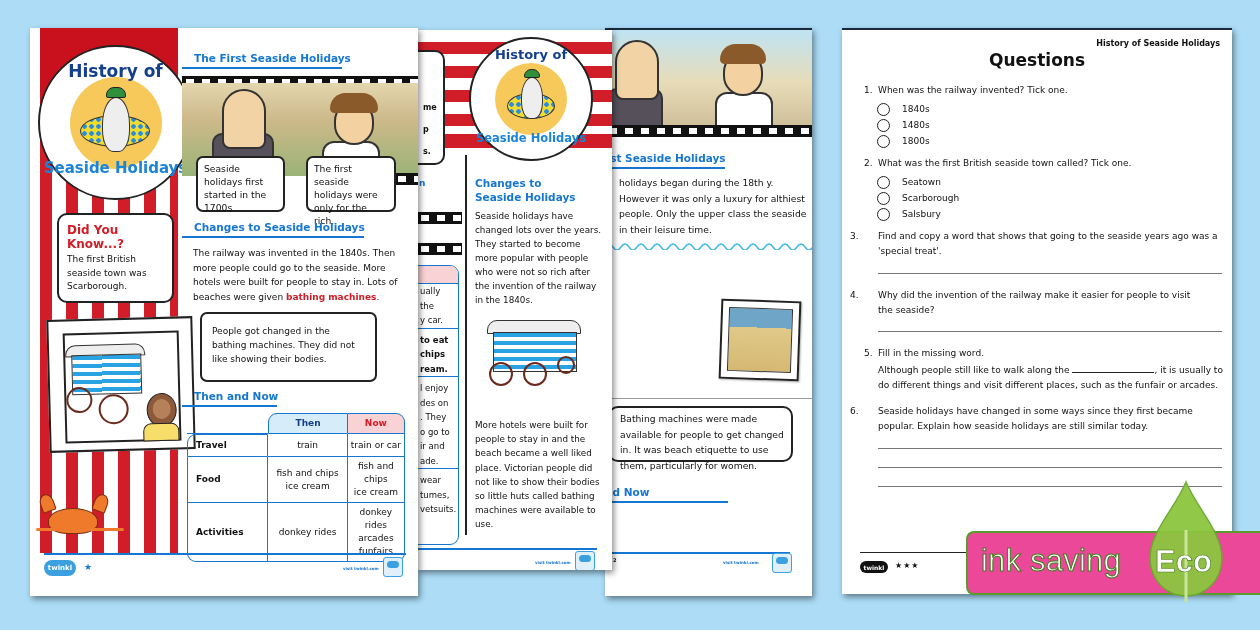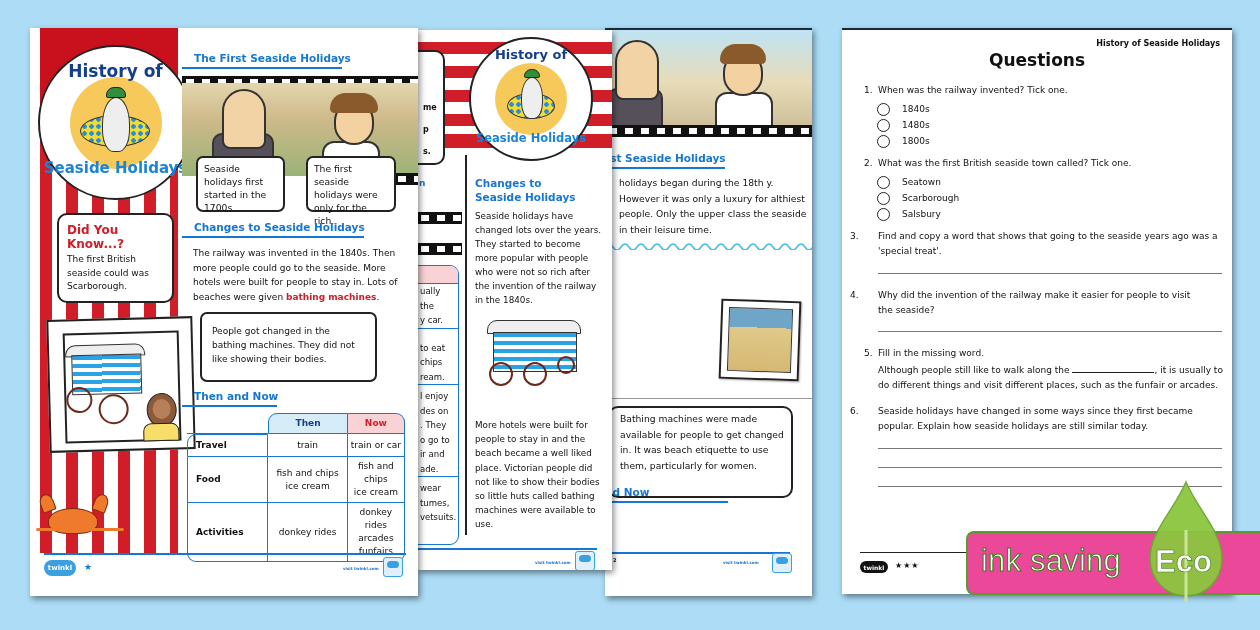--- a/index.html
+++ b/index.html
@@ -178,21 +178,21 @@
 
   <svg class="wave" style="left:0;top:210px;width:207px;height:10px;" viewBox="0 0 207 10">
     <path d="M0 7 Q4 1 8 7 T16 7 T24 7 T32 7 T40 7 T48 7 T56 7 T64 7 T72 7 T80 7 T88 7 T96 7 T104 7 T112 7 T120 7 T128 7 T136 7 T144 7 T152 7 T160 7 T168 7 T176 7 T184 7 T192 7 T200 7 T208 7" fill="none" stroke="#45b8ea" stroke-width="1.5"></path>
   </svg>
 
   <div class="photo" style="left:115px;top:270px;width:80px;height:80px;transform:rotate(2deg);">
     <div class="inner"></div>
   </div>
   <div style="position:absolute;left:0;top:368px;width:207px;height:1px;background:#999;"></div>
 
-  <div class="rbox" style="left:3px;top:376px;width:185px;height:92px;">
+  <div class="rbox" style="left:3px;top:376px;width:185px;height:56px;">
     <div class="body-txt" style="left:10px;top:3px;width:168px;">Bathing machines were made available for people to get changed in. It was beach etiquette to use them, particularly for women.</div>
   </div>
 
   <div class="sec-title" style="left:0;top:456px;width:123px;">nd Now</div>
 
   <div class="hr-blue" style="left:0;top:522px;width:185px;"></div>
   <div style="position:absolute;left:4px;top:527px;font-size:5px;font-weight:bold;">f 2</div>
   <div class="footer-url" style="left:118px;top:530px;">visit twinkl.com</div>
   <div class="badge-logo" style="left:167px;top:523px;"></div>
 </div>
@@ -216,21 +216,21 @@
   <div style="position:absolute;left:2px;top:148px;font-size:9px;color:#1677d2;font-weight:bold;">n</div>
   <div class="filmstrip" style="left:0;top:182px;width:45px;"></div>
   <div class="filmstrip" style="left:0;top:213px;width:45px;"></div>
 
   <div style="position:absolute;left:-8px;top:235px;width:50px;height:280px;border:1.5px solid #1677d2;border-radius:9px;overflow:hidden;">
     <div style="height:18px;background:#f9d2d5;border-bottom:1px solid #1677d2;"></div>
     <div style="padding-left:10px;font-size:8.5px;line-height:14.5px;">
       <div>ually</div>
       <div>the</div>
       <div>y car.</div>
-      <div style="border-top:1px solid #1677d2;margin-left:-10px;padding-left:10px;padding-top:12px;">
+      <div style="border-top:1px solid #1677d2;margin-left:-10px;padding-left:10px;padding-top:4px;font-weight:bold;">
         <div>to eat</div>
         <div>chips</div>
         <div>ream.</div>
       </div>
       <div style="border-top:1px solid #1677d2;margin-left:-10px;padding-left:10px;padding-top:4px;">
         <div>l enjoy</div>
         <div>des on</div>
         <div>. They</div>
         <div>o go to</div>
         <div>ir and</div>
@@ -296,21 +296,21 @@
     <div class="char-boy" style="left:152px;top:18px;"></div>
     <div class="char-hair" style="left:148px;top:10px;width:48px;height:20px;"></div>
   </div>
   <div class="filmstrip bot"></div>
 
   <div class="speech" style="left:166px;top:128px;width:89px;height:56px;">Seaside holidays first started in the 1700s.</div>
   <div class="speech" style="left:276px;top:128px;width:90px;height:56px;">The first seaside holidays were only for the rich.</div>
 
   <div class="dyk">
     <div class="dyk-title">Did You Know...?</div>
-    <div class="dyk-body">The first British seaside could was Scarborough.</div>
+    <div class="dyk-body">The first British seaside town was Scarborough.</div>
   </div>
 
   <div class="sec-title" style="left:152px;top:193px;width:182px;padding-left:12px;">Changes to Seaside Holidays</div>
   <div class="body-txt" style="left:163px;top:218px;width:218px;font-size:9px;line-height:14.5px;"><span>The railway was invented in the 1840s. Then more people could go to the seaside. More hotels were built for people to stay in. Lots of beaches were given </span><span style="color:#d01d27;font-weight:bold;">bathing machines</span><span>.</span></div>
 
   <div class="bath-frame">
     <div class="bath-inner">
       <div class="hut-roof" style="left:0;top:10px;width:80px;height:12px;"></div>
       <div class="hut" style="left:6px;top:20px;width:70px;height:40px;"></div>
       <div class="wheel" style="left:0;top:52px;width:26px;height:26px;"></div>

